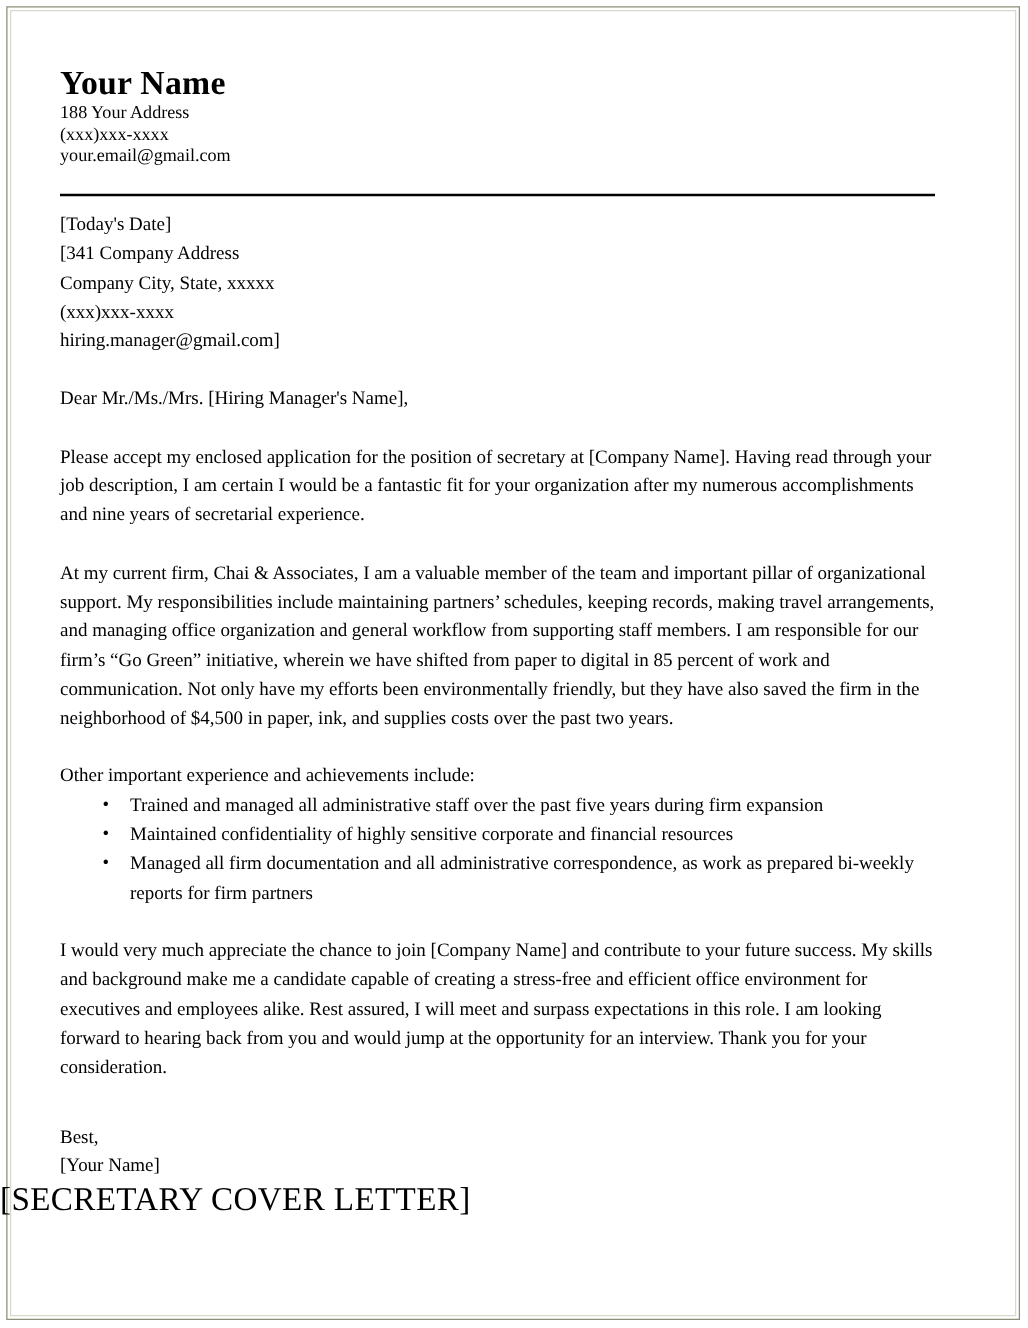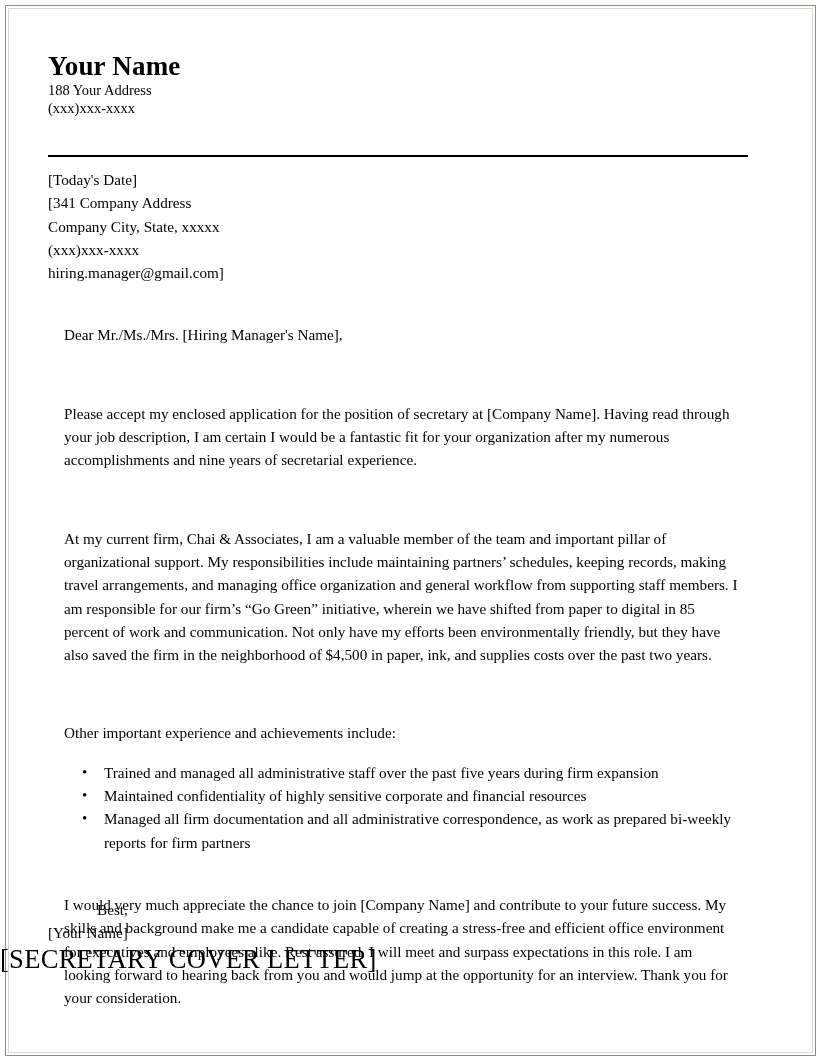--- a/index.html
+++ b/index.html
@@ -77,21 +77,21 @@
     position: absolute;
     left: 48px;
     top: 168px;
     width: 706px;
     font-size: 15.2px;
     line-height: 23.3px;
   }
   .addr-line { white-space: pre; }
   .block-gap { height: 23px; }
   .para {
-    margin: 16px;
+    margin: 0;
     text-align: left;
   }
   .para-gap { height: 23px; }
 
   ul.bullets {
     margin: 0;
     padding: 0;
     list-style: none;
   }
   ul.bullets li {
@@ -107,21 +107,20 @@
     font-size: 15px;
   }
 
   
   .signature {
     position: absolute;
     left: 48px;
     top: 898px;
     font-size: 15.2px;
     line-height: 23.3px;
-    text-align: right;
   }
 
   
   .doc-title {
     position: absolute;
     left: 0;
     top: 943px;
     width: 822px;
     font-size: 26.5px;
     line-height: 32px;
@@ -135,20 +134,21 @@
 <div class="page-frame">
   <div class="page-frame-inner"></div>
 </div>
 
 <div class="sheet">
 
   <div class="letterhead">
     <div class="lh-name">Your Name</div>
     <div class="lh-line">188 Your Address</div>
     <div class="lh-line">(xxx)xxx-xxxx</div>
+    <div class="lh-line">your.email@gmail.com</div>
   </div>
 
   <div class="rule"></div>
 
   <div class="body-text">
 
     <div>
       <div class="addr-line">[Today's Date]</div>
       <div class="addr-line">[341 Company Address</div>
       <div class="addr-line">Company City, State, xxxxx</div>

